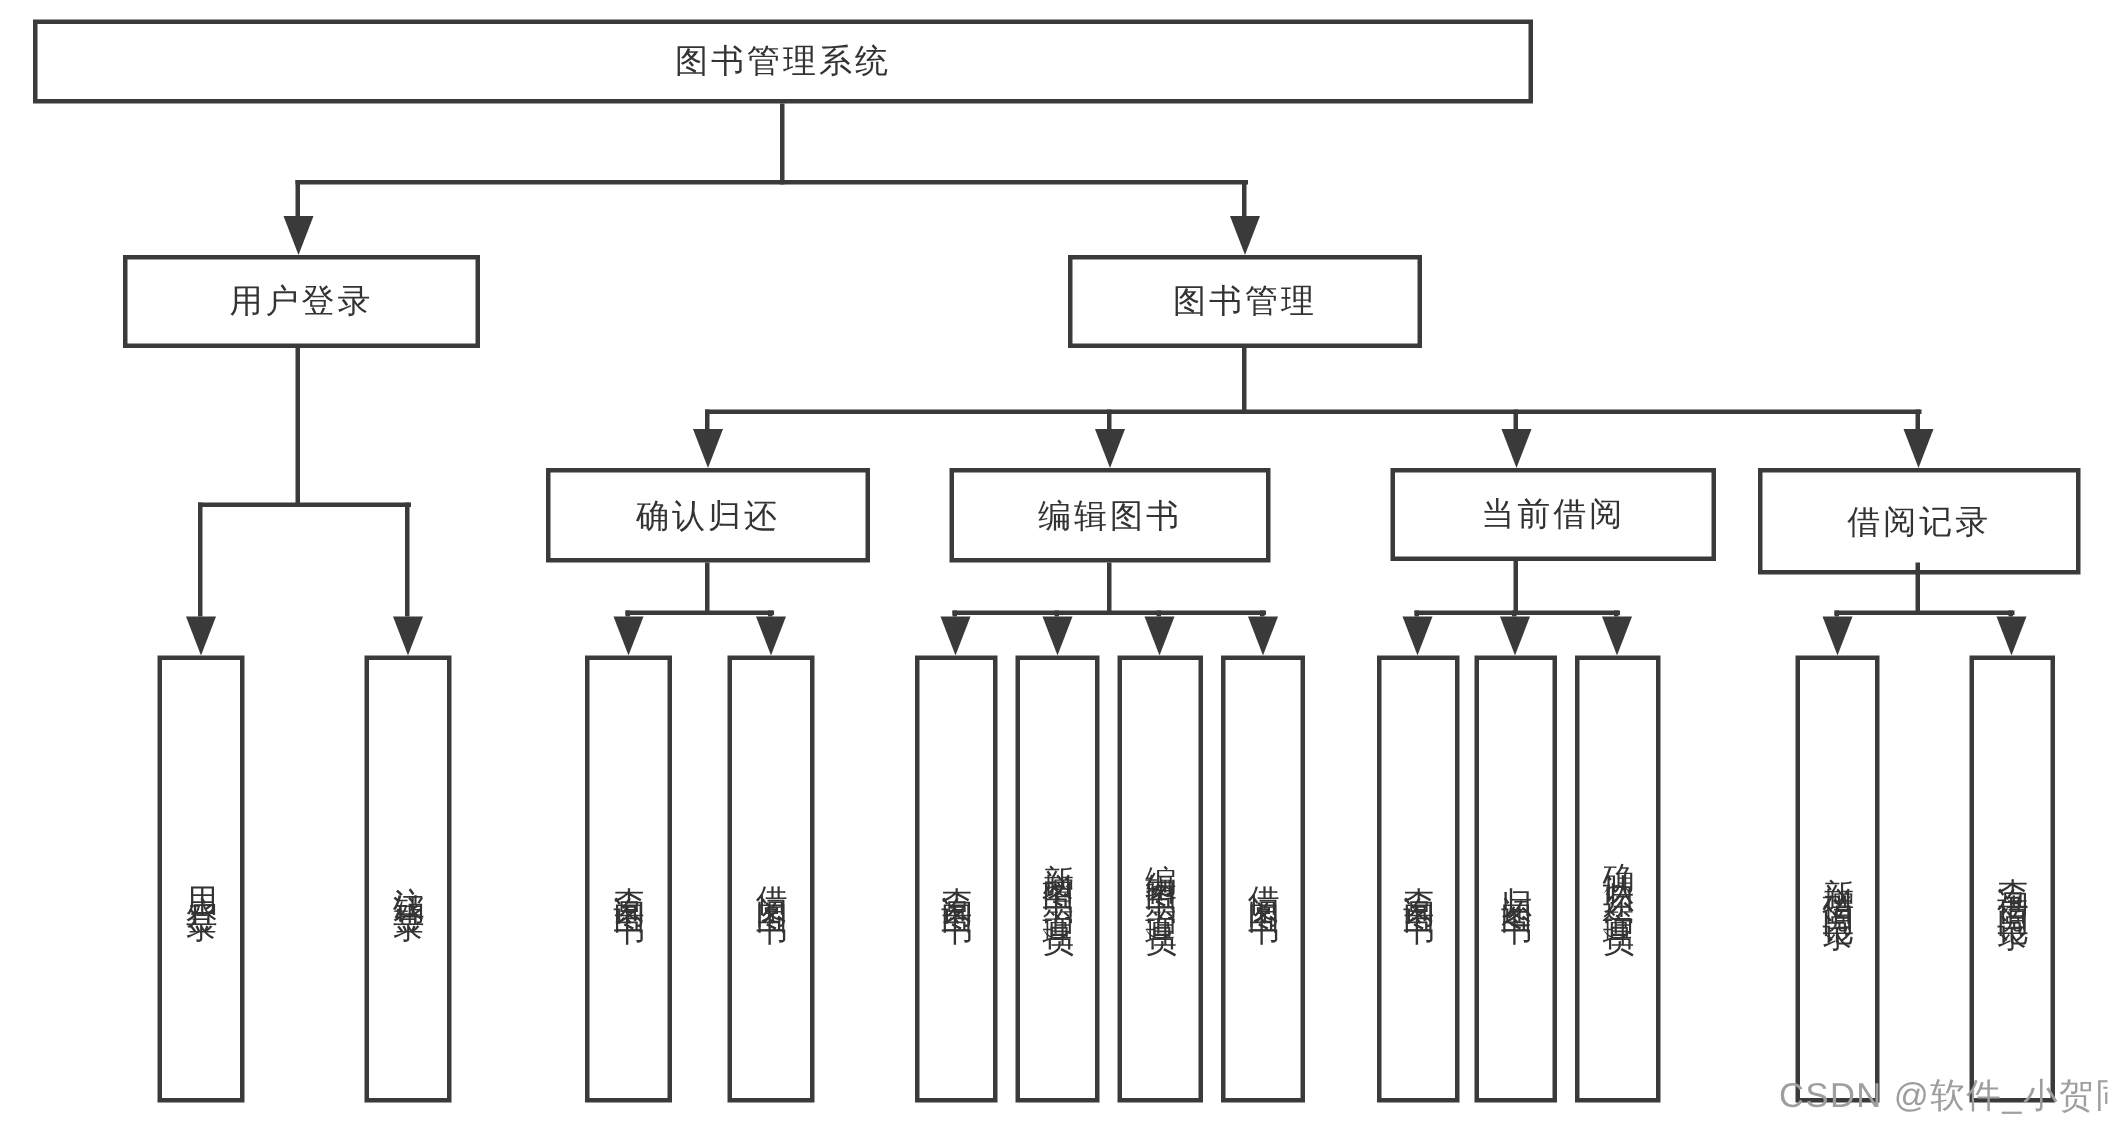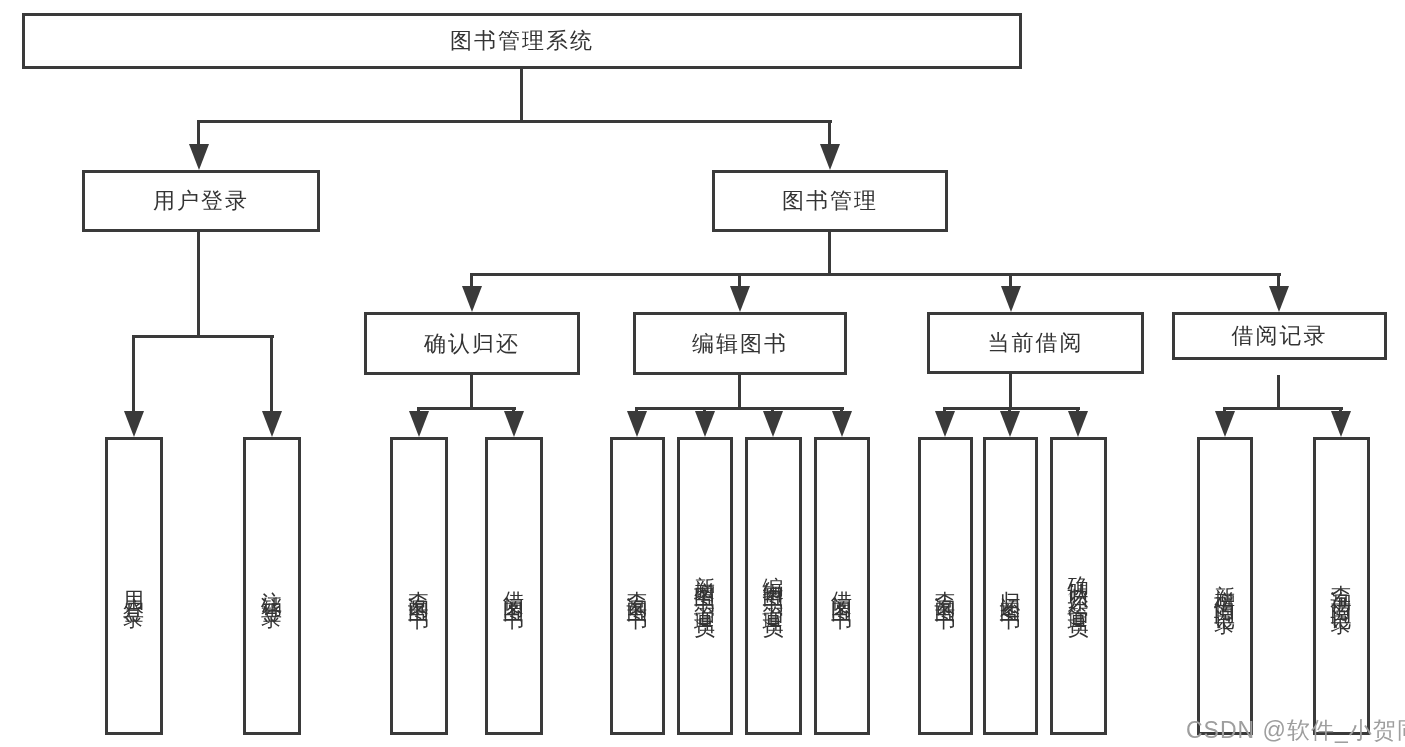--- a/index.html
+++ b/index.html
@@ -83,21 +83,21 @@
 
   <div class="box" style="left:364px;top:312px;width:216px;height:63px;">
     <span>确认归还</span>
   </div>
   <div class="box" style="left:633px;top:312px;width:214px;height:63px;">
     <span>编辑图书</span>
   </div>
   <div class="box" style="left:903px;top:312px;width:217px;height:62px;margin-left:24px;">
     <span>当前借阅</span>
   </div>
-  <div class="box" style="left:1172px;top:312px;width:215px;height:48px;">
+  <div class="box" style="left:1172px;top:312px;width:215px;height:71px;">
     <span>借阅记录</span>
   </div>
 
   <div class="vl" style="left:470px;top:375px;height:34px;"></div>
   <div class="hl" style="left:417px;top:407px;width:99px;"></div>
   <div class="vl" style="left:417px;top:407px;height:4px;"></div>
   <div class="ah" style="left:409px;top:411px;"></div>
   <div class="vl" style="left:512px;top:407px;height:4px;"></div>
   <div class="ah" style="left:504px;top:411px;"></div>
 

